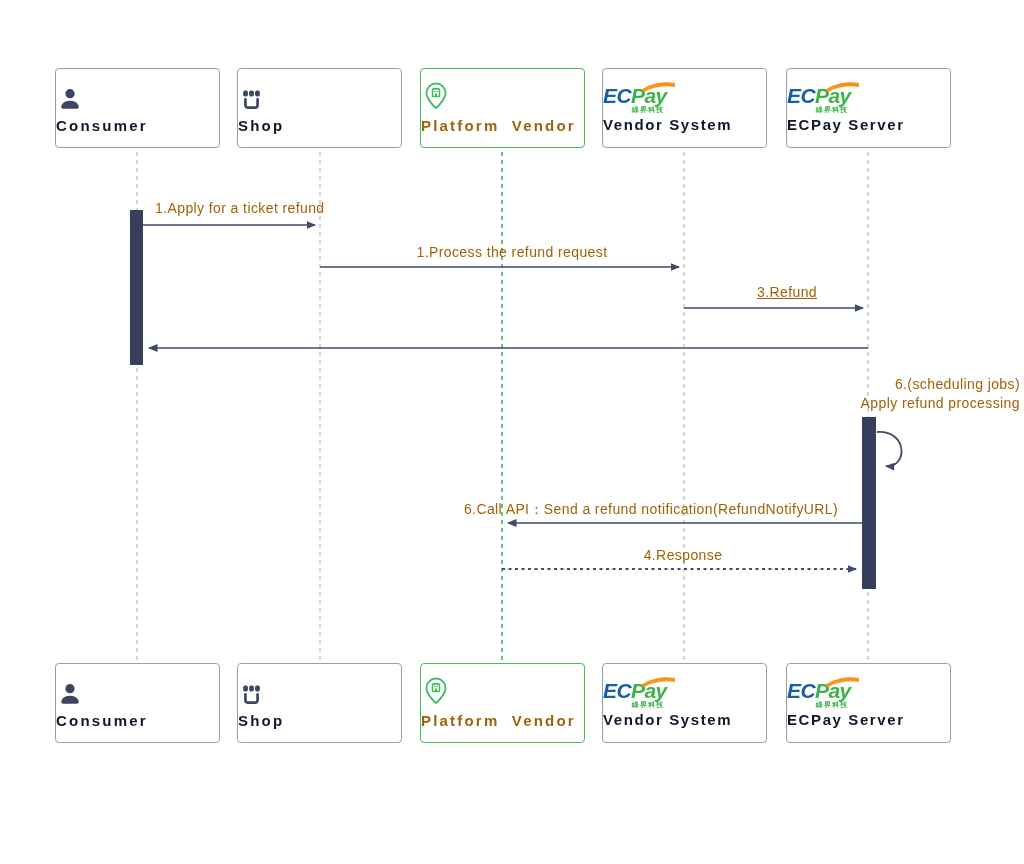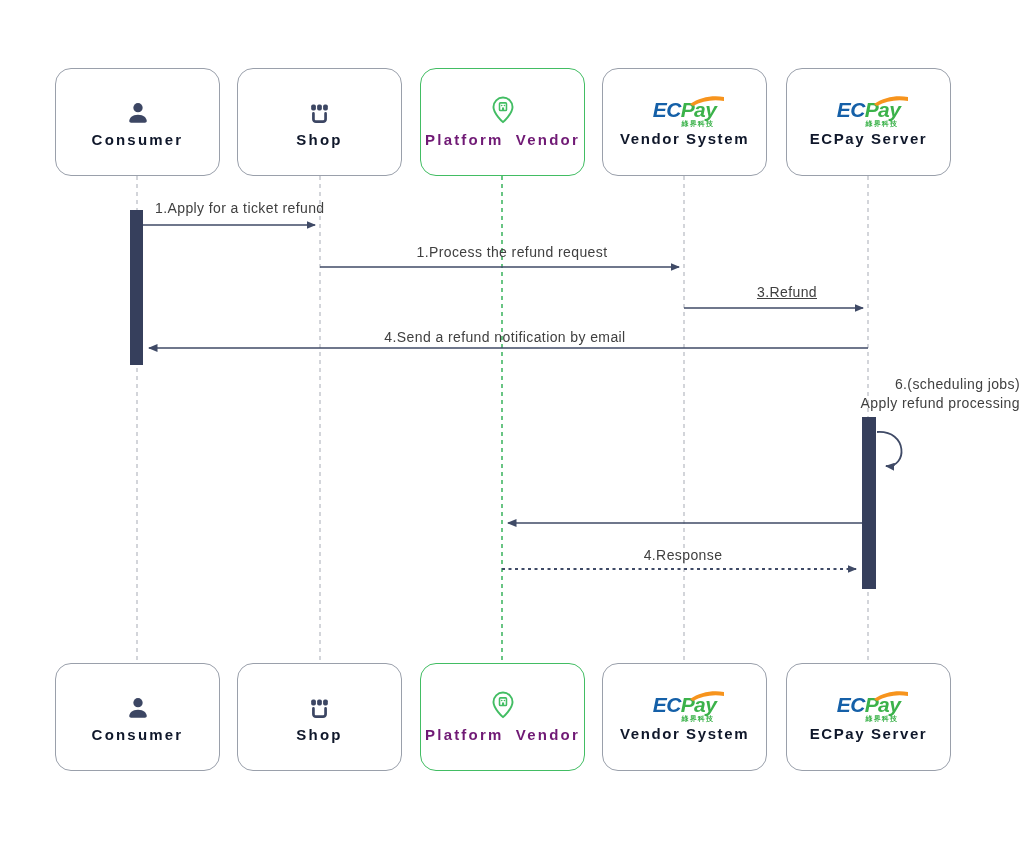--- a/index.html
+++ b/index.html
@@ -3,41 +3,41 @@
 <meta charset="utf-8">
 <style>
   html,body{margin:0;padding:0;background:#ffffff;}
   .stage{
     position:relative;width:1024px;height:864px;background:#ffffff;overflow:hidden;
     font-family:"Liberation Sans","DejaVu Sans",sans-serif;
   }
   .layer{position:absolute;left:0;top:0;}
   
   .actor-box{
-    position:absolute;width:165px;height:108px;background:#ffffff;
-    border:1.6px solid #9aa0ab;border-radius:16px;box-sizing:border-box;
-    display:flex;flex-direction:column;align-items:center;justify-content:center;
+    position:absolute;width:165px;height:80px;background:#ffffff;
+    border:1.6px solid #9aa0ab;border-radius:4px;box-sizing:border-box;
+    display:flex;flex-direction:column;align-items:flex-start;justify-content:center;
     gap:4px;z-index:3;
   }
   .actor-box.green{border-color:#42bd63;}
   .actor-label{
     font-size:15px;font-weight:700;color:#0f172a;letter-spacing:2.2px;line-height:1;
   }
-  .actor-box.green .actor-label{color:#701a75;word-spacing:6px;}
+  .actor-box.green .actor-label{color:#a16207;word-spacing:6px;}
   .actor-icon{height:30px;display:flex;align-items:flex-end;justify-content:center;}
   
   .ecpay-logo{display:flex;flex-direction:column;align-items:center;line-height:1;}
   .ecpay-word{position:relative;font-style:italic;font-weight:900;font-size:21px;letter-spacing:-0.6px;line-height:1;}
   .ecpay-word .ec{color:#1560a8;}
   .ecpay-word .pay{color:#3bb24a;}
   .ecpay-swoosh{position:absolute;right:-9px;top:-5px;width:36px;height:13px;}
   .ecpay-sub{color:#3bb24a;font-size:7px;font-weight:700;letter-spacing:1.2px;align-self:flex-end;margin-top:0px;margin-right:2px;}
   
   .msg{
-    position:absolute;font-size:14px;color:#404040;letter-spacing:0.4px;
+    position:absolute;font-size:14px;color:#a16207;letter-spacing:0.4px;
     white-space:nowrap;z-index:4;line-height:1.2;
   }
   .msg.center{transform:translateX(-50%);}
   .msg.right{text-align:right;line-height:19px;}
 </style>
 </head>
 <body>
 
 <div class="stage">
 
@@ -123,25 +123,25 @@
         </svg>
       </div>
       <div class="ecpay-sub">綠界科技</div>
     </div>
     <div class="actor-label" style="letter-spacing:1.6px;">ECPay Server</div>
   </div>
 
   <div class="msg" style="left:155px;top:200px;">1.Apply for a ticket refund</div>
   <div class="msg center" style="left:512px;top:244px;">1.Process the refund request</div>
   <div class="msg center" style="left:787px;top:284px;text-decoration:underline;">3.Refund</div>
-  <div class="msg center" style="left:505px;top:329px;">4.Send a refund notification by email</div>
   <div class="msg right" style="right:4px;top:375px;">
     <div>6.(scheduling jobs)</div>
     <div>Apply refund processing</div>
   </div>
+  <div class="msg center" style="left:651px;top:501px;">6.Call API：Send a refund notification(RefundNotifyURL)</div>
   <div class="msg center" style="left:683px;top:547px;">4.Response</div>
 
   <div class="actor-box" style="left:55px;top:663px;">
     <div class="actor-icon">
       <svg width="28" height="28" viewBox="0 0 24 24">
         <circle cx="12" cy="6.6" r="4" fill="#3c4663"></circle>
         <path d="M12,12.6 c-5,0 -7.5,2.9 -7.5,5.5 c0,0.9 0.7,1.4 1.6,1.4 h11.8 c0.9,0 1.6,-0.5 1.6,-1.4 c0,-2.6 -2.5,-5.5 -7.5,-5.5 z" fill="#3c4663"></path>
       </svg>
     </div>
     <div class="actor-label">Consumer</div>

